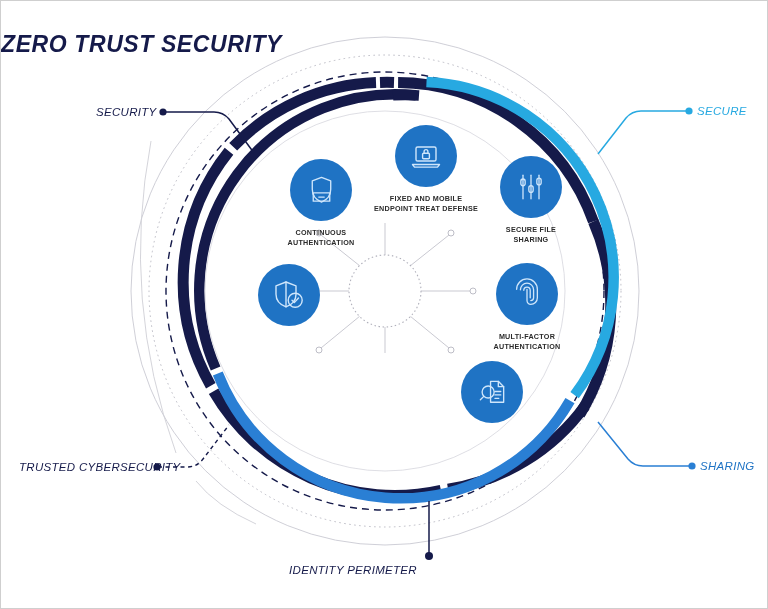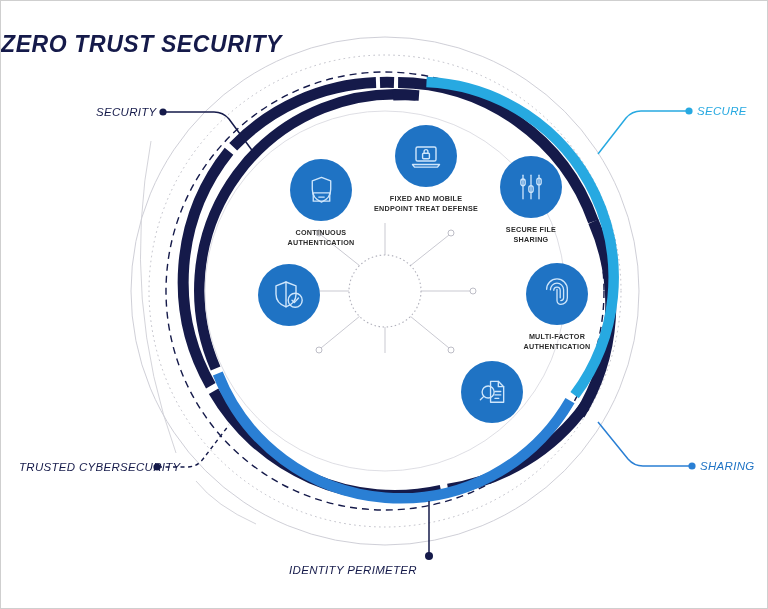--- a/index.html
+++ b/index.html
@@ -89,21 +89,21 @@
     letter-spacing: 0.25px;
     color: #2b2b2b;
     text-transform: uppercase;
   }
 
   
   #node-endpoint-defense  { left: 425px; top: 124px; }
   #node-continuous-auth   { left: 320px; top: 158px; }
   #node-secure-file       { left: 530px; top: 155px; }
   #node-secure-comms      { left: 288px; top: 263px; }
-  #node-mfa               { left: 556px; top: 262px; }
+  #node-mfa               { left: 526px; top: 262px; }
   #node-ai-cyber          { left: 361px; top: 365px; }
   #node-uem               { left: 491px; top: 360px; }
 </style>
 </head>
 <body>
 
 <div id="canvas">
 
   <svg id="diagram-svg" viewBox="0 0 768 609">
     <defs>

